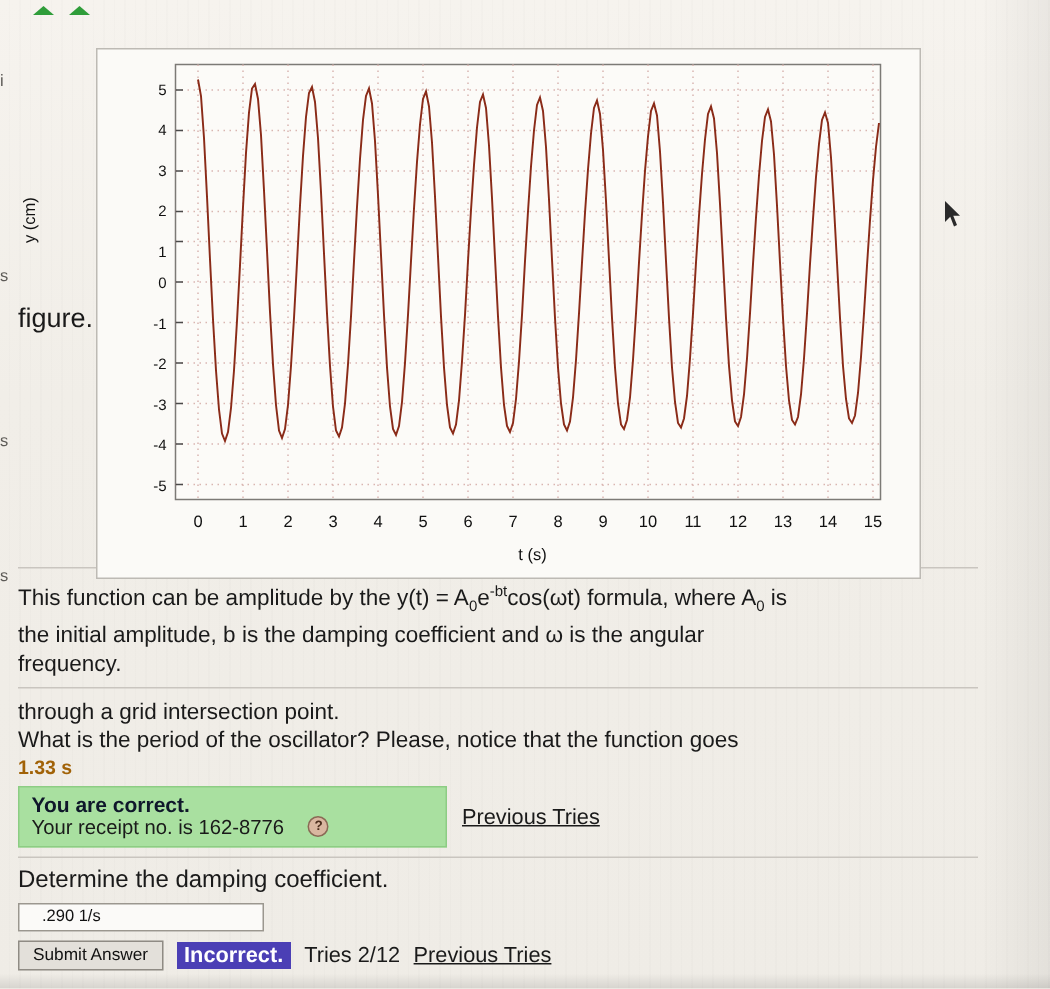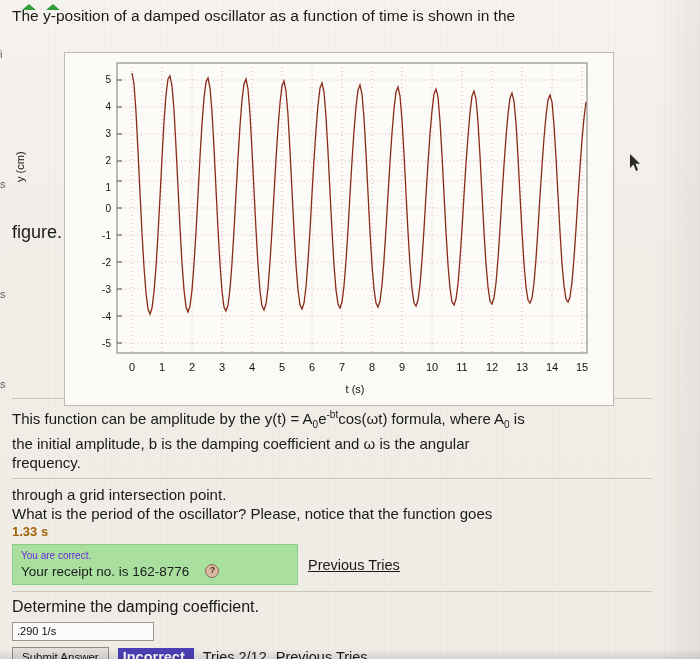--- a/index.html
+++ b/index.html
@@ -88,23 +88,23 @@
     gap: 10px;
     margin-top: 5px;
   }
   .correct-box {
     background: #a9e0a0;
     border: 1px solid #8dcd84;
     padding: 3px 8px 4px 8px;
     min-width: 268px;
   }
   .correct-title {
-    font-size: 10px;
-    font-weight: normal;
-    color: #6d28d9;
+    font-size: 14px;
+    font-weight: bold;
+    color: #0f172a;
     line-height: 16px;
   }
   .correct-sub {
     font-size: 13.5px;
     color: #1a1a1a;
     line-height: 16px;
     display: flex;
     gap: 16px;
   }
   .qmark {
@@ -126,21 +126,21 @@
     cursor: pointer;
   }
   .section2 { margin-top: 2px; }
   .prompt2 { font-size: 16px; color: #1a1a1a; }
   .input-row { margin-top: 5px; }
   .ans-input {
     width: 132px;
     height: 15px;
     font-family: "Liberation Sans", sans-serif;
     font-size: 11px;
-    padding: 1px 4px;
+    padding: 1px 15px;
     border: 1px solid #9b978f;
     background: #fbfaf8;
     color: #111;
   }
   .submit-row {
     display: flex;
     align-items: center;
     gap: 9px;
     margin-top: 6px;
   }
@@ -198,21 +198,20 @@
 
 <div class="page"></div>
 
 <div class="content">
 
   <svg class="top-arrows" viewBox="0 0 60 7">
     <path d="M2 6 L9 0 L16 6 Z" fill="#2f9d3a"></path>
     <path d="M26 6 L33 0 L40 6 Z" fill="#2f9d3a"></path>
   </svg>
 
-  <div class="intro">The y-position of a damped oscillator as a function of time is shown in the</div>
 
   <div class="figure-wrap">
     <div class="figure-label">figure.</div>
 
     <div class="ylabel">y (cm)</div>
 
     <div class="chart">
       <svg class="plot-svg" width="548" height="352" viewBox="0 0 548 352">
 
         <rect x="52" y="10" width="470" height="290" fill="#fcfbf8" stroke="#7c7a76" stroke-width="1"></rect>

